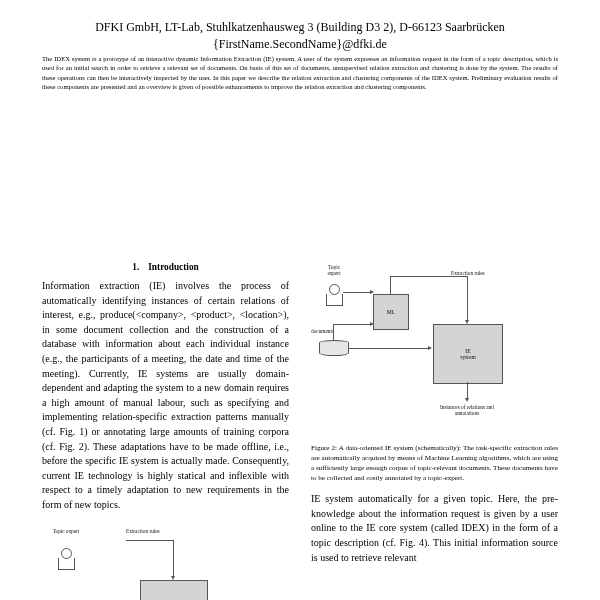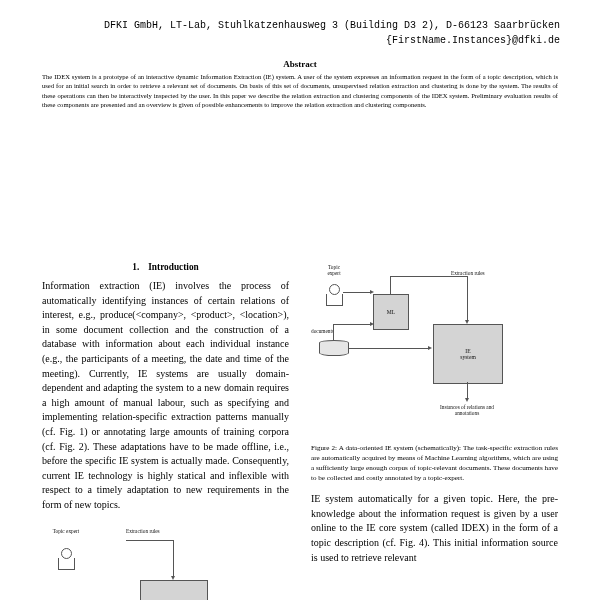--- a/index.html
+++ b/index.html
@@ -27,25 +27,24 @@
     letter-spacing: 0.2px;
     margin: 72px 60px 0 60px;
   }
   .authors {
     text-align: center;
     font-size: 11px;
     font-weight: bold;
     margin: 18px 60px 0 60px;
   }
   .affil {
-    text-align: right;
-    font-size: 10px;
+    text-align: center;
+    font-size: 12px;
     margin: 19px 40px 0 40px;
     line-height: 1.45;
-    font-family: Liberation Mono, monospace;
   }
   .abstract-head {
     text-align: center;
     font-size: 9px;
     font-weight: bold;
     margin: 11px 0 3px 0;
   }
   .abstract-body {
     font-size: 6.6px;
     line-height: 1.42;
@@ -147,24 +146,23 @@
 </style>
 </head>
 <body>
 
 <div class="page">
 
 
 
   <div class="affil">
     <div>DFKI GmbH, LT-Lab, Stuhlkatzenhausweg 3 (Building D3 2), D-66123 Saarbrücken</div>
-    <div>{FirstName.Instances}@dfki.de</div>
+    <div>{FirstName.SecondName}@dfki.de</div>
   </div>
 
-  <div class="abstract-head">Abstract</div>
   <div class="abstract-body">The IDEX system is a prototype of an interactive dynamic Information Extraction (IE) system. A user of the system expresses an information request in the form of a topic description, which is used for an initial search in order to retrieve a relevant set of documents. On basis of this set of documents, unsupervised relation extraction and clustering is done by the system. The results of these operations can then be interactively inspected by the user. In this paper we describe the relation extraction and clustering components of the IDEX system. Preliminary evaluation results of these components are presented and an overview is given of possible enhancements to improve the relation extraction and clustering components.</div>
 
   <div class="columns">
 
     <div class="col">
       <div class="sec-head">
         <span class="num">1.</span><span>Introduction</span>
       </div>
       <p class="body">Information extraction (IE) involves the process of automatically identifying instances of certain relations of interest, e.g., produce(&lt;company&gt;, &lt;product&gt;, &lt;location&gt;), in some document collection and the construction of a database with information about each individual instance (e.g., the participants of a meeting, the date and time of the meeting). Currently, IE systems are usually domain-dependent and adapting the system to a new domain requires a high amount of manual labour, such as specifying and implementing relation-specific extraction patterns manually (cf. Fig. 1) or annotating large amounts of training corpora (cf. Fig. 2). These adaptations have to be made offline, i.e., before the specific IE system is actually made. Consequently, current IE technology is highly statical and inflexible with respect to a timely adaptation to new requirements in the form of new topics.</p>
 

